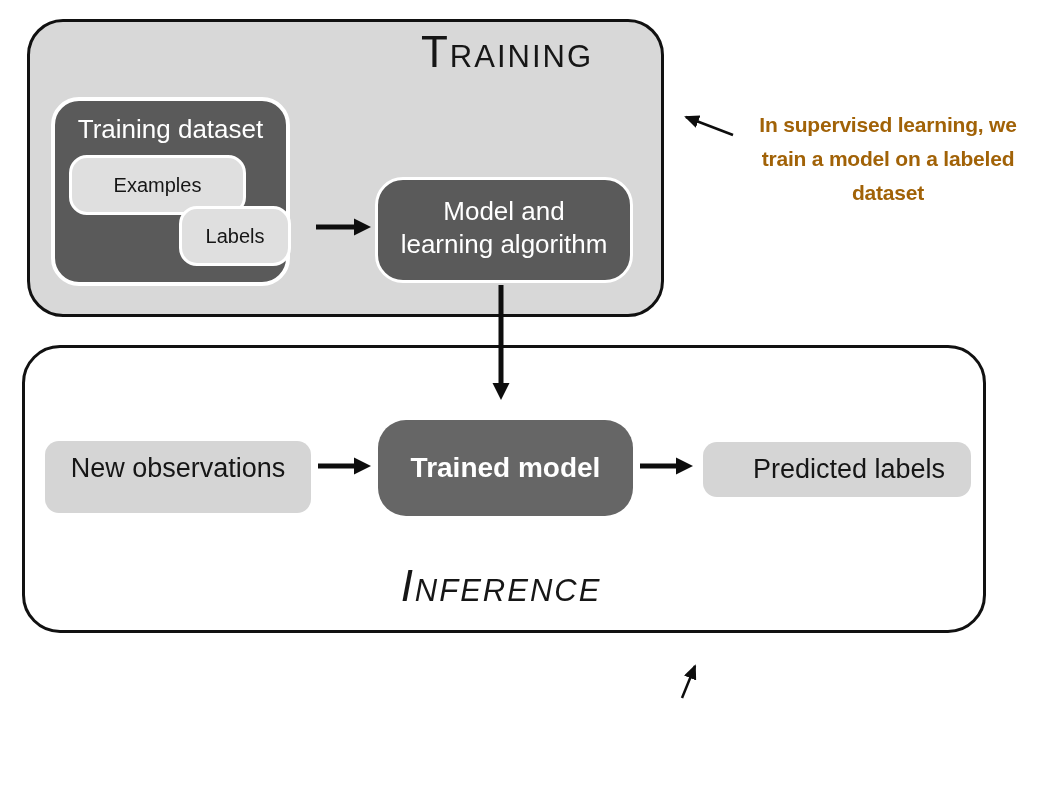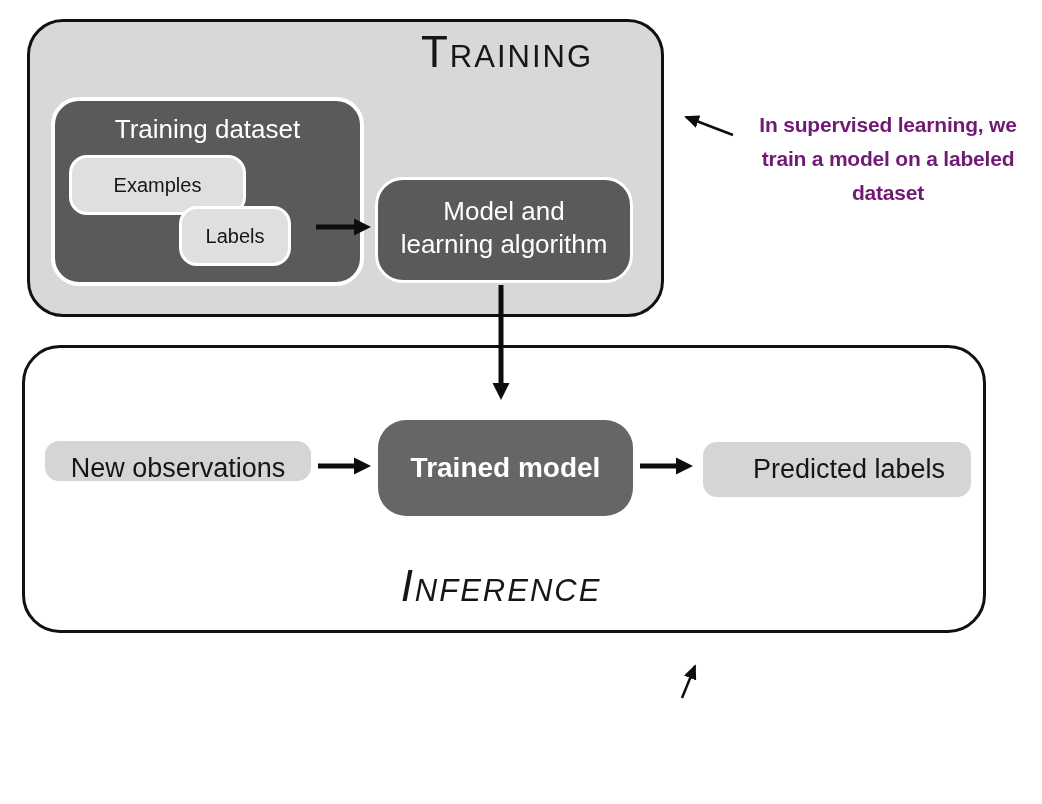--- a/index.html
+++ b/index.html
@@ -41,51 +41,51 @@
   }
   .training-title{left:332px;top:4px;width:290px;}
   .inference-title{left:276px;top:212px;width:400px;font-style:italic;}
 
   
   .dark-box{
     background:var(--dark-box-bg);
     border:4px solid var(--white);border-radius:28px;
     box-sizing:border-box;color:var(--white);text-align:center;
   }
-  .training-dataset{left:21px;top:75px;width:313px;height:189px;}
+  .training-dataset{left:21px;top:75px;width:239px;height:189px;}
   .training-dataset-label{font-size:26px;padding-top:13px;}
   .model-box{left:345px;top:155px;width:258px;height:106px;border-width:3px;}
   .model-box-text{font-size:26px;line-height:33px;padding-top:15px;}
 
   
   .chip{
     position:absolute;background:var(--examples-bg);
     border:3px solid var(--white);border-radius:18px;box-sizing:border-box;
     color:#161616;font-size:20px;text-align:center;
   }
   .examples-chip{left:14px;top:54px;width:177px;height:60px;line-height:54px;z-index:1;}
   .labels-chip{left:124px;top:105px;width:112px;height:60px;line-height:54px;z-index:2;}
 
   
   .pill{
     position:absolute;background:var(--light-box-bg);border-radius:14px;
     color:#161616;font-size:27px;text-align:center;box-sizing:border-box;
   }
-  .new-observations{left:20px;top:93px;width:266px;height:40px;line-height:54px;}
+  .new-observations{left:20px;top:93px;width:266px;height:72px;line-height:54px;}
   .predicted-labels{left:678px;top:94px;width:268px;height:55px;line-height:55px;padding-left:24px;}
   .trained-model{
     position:absolute;left:353px;top:72px;width:255px;height:96px;
     background:var(--trained-model-bg);border-radius:28px;
     color:var(--white);font-size:28px;font-weight:700;text-align:center;line-height:96px;
   }
 
   
   .annotation{
     font-weight:700;font-size:21px;letter-spacing:-0.2px;
-    text-align:center;color:#701a75;
+    text-align:center;color:#a16207;
   }
   .annotation-supervised{left:738px;top:108px;width:300px;line-height:34px;}
   .annotation-inference{left:418px;top:700px;width:560px;line-height:36px;}
 
   
   #arrows{position:absolute;left:0;top:0;width:1042px;height:804px;z-index:10;pointer-events:none;}
 </style>
 </head>
 <body>
 

